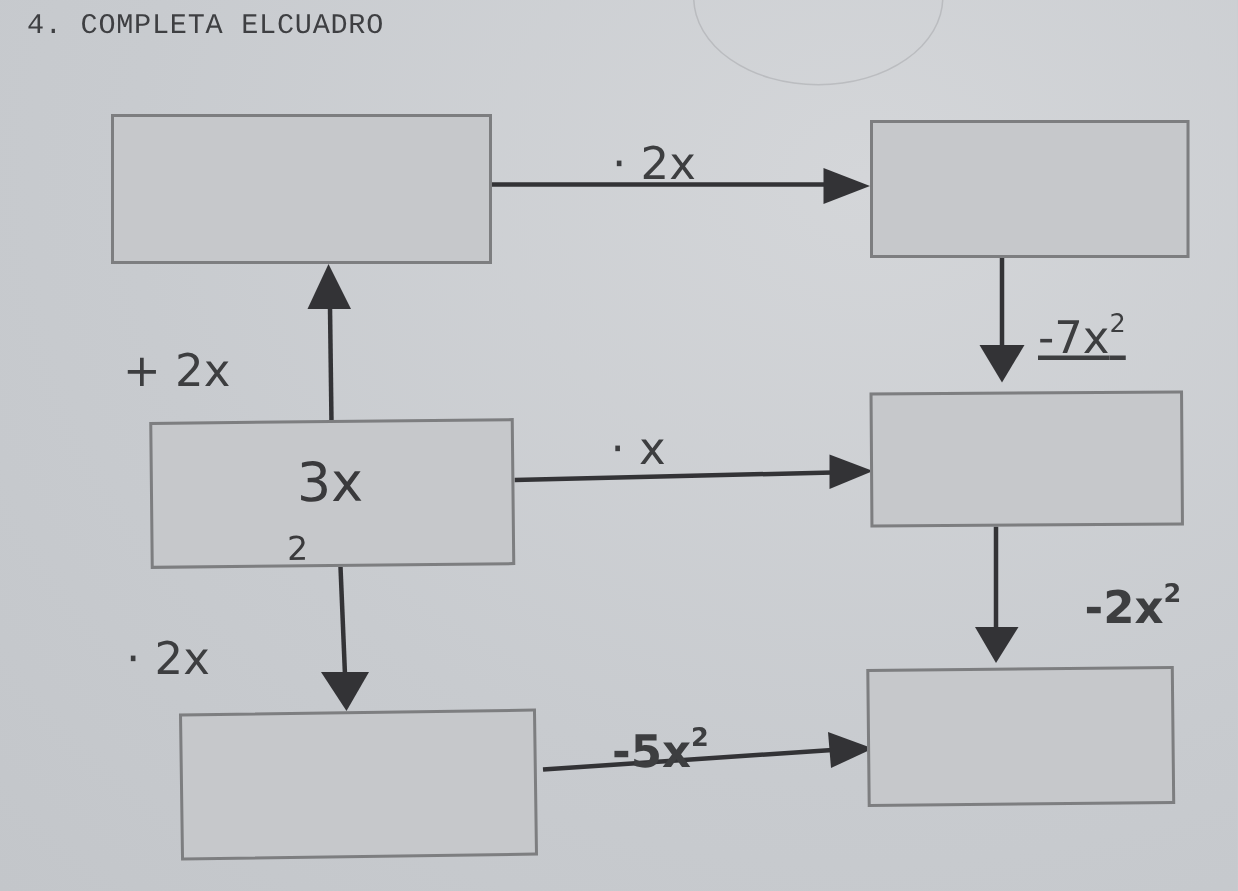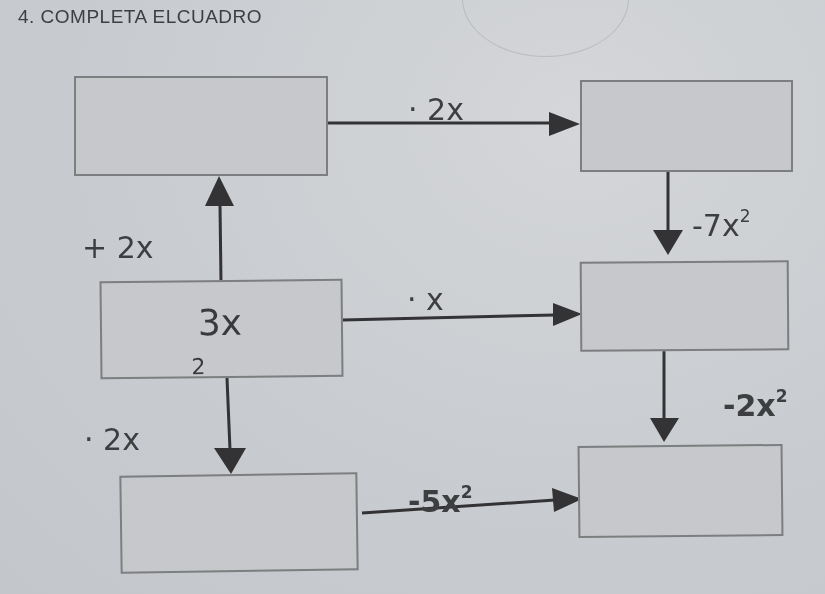--- a/index.html
+++ b/index.html
@@ -5,21 +5,21 @@
     html, body { margin: 0; padding: 0; }
     body {
       width: 825px; height: 594px; position: relative; overflow: hidden;
       background: #c9ccd0;
       background-image: radial-gradient(ellipse at 70% 20%, #d4d6d9 0%, #c8cbcf 60%, #c3c6ca 100%);
       font-family: "DejaVu Sans", sans-serif;
       color: #3a3a3c;
     }
     .title {
       position: absolute; left: 18px; top: 6px;
-      font-family: Liberation Sans, sans-serif;
+      font-family: Liberation Mono, monospace;
       font-size: 19px; letter-spacing: 0.5px; color: #3e3f42; text-align: center;
     }
     .ghost-circle {
       position: absolute; left: 462px; top: -60px; width: 165px; height: 115px;
       border: 1px solid rgba(120,120,125,0.25); border-radius: 50%;
     }
     .box {
       position: absolute; background: #c6c8cb;
       border: 2px solid #7d7e80; box-sizing: border-box;
     }
@@ -108,21 +108,21 @@
 </div>
 
 <div class="box" style="left:578px; top:445px; width:205px; height:92px; transform: rotate(-0.6deg);">
   <div class="box-text" style="top:24px;"></div>
 </div>
 
 <div class="label" style="left:408px; top:76px;">· 2x</div>
 
 <div class="label" style="left:82px; top:214px;">+ 2x</div>
 
-<div class="label" style="left:692px; top:190px;">
+<div class="label" style="left:692px; top:190px;text-decoration:underline;">
   <span>-7x</span><sup>2</sup>
 </div>
 
 <div class="label" style="left:407px; top:266px;">· x</div>
 
 <div class="label" style="left:723px; top:370px;font-weight:bold;">
   <span>-2x</span><sup>2</sup>
 </div>
 
 <div class="label" style="left:84px; top:406px;">· 2x</div>

